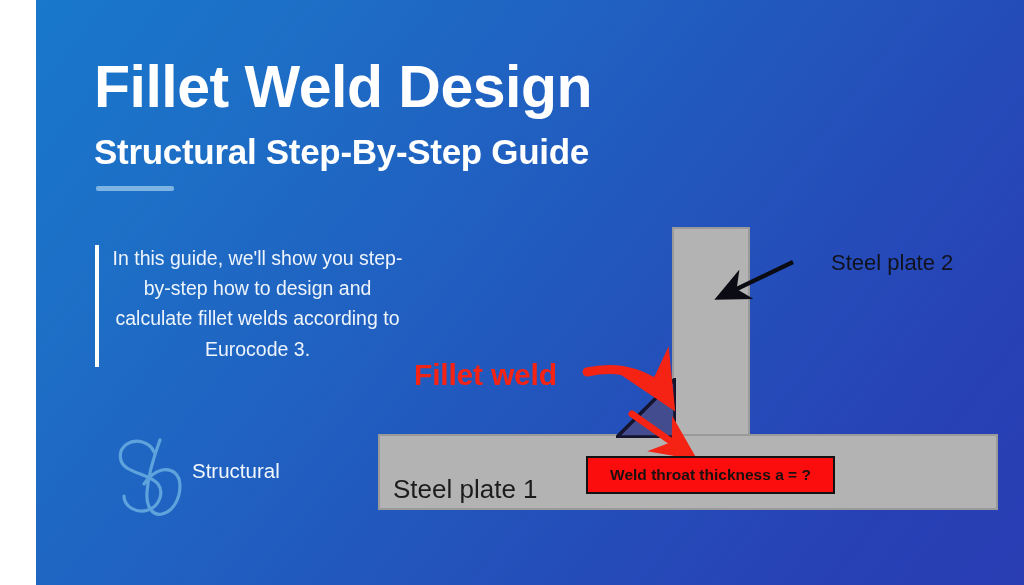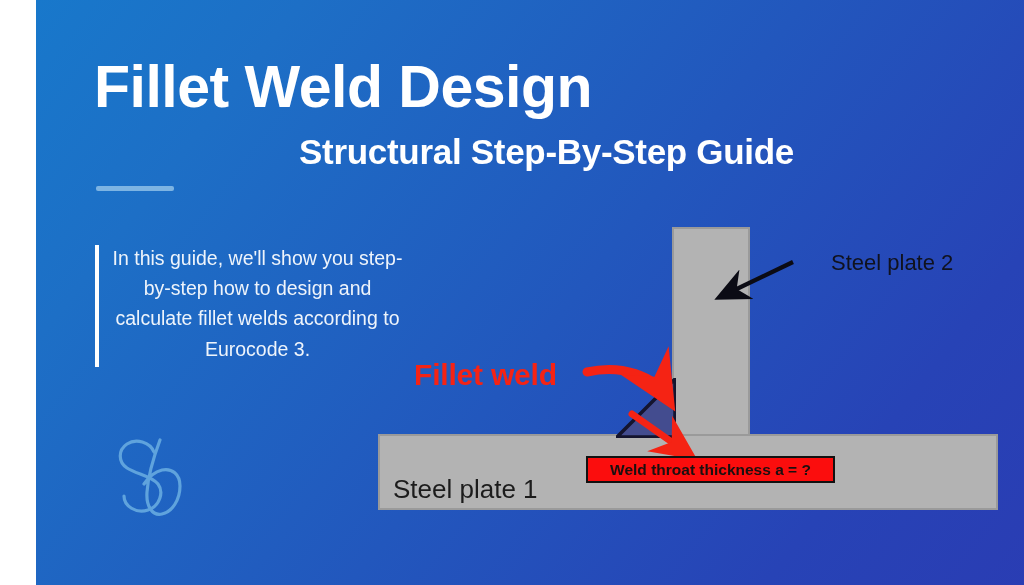--- a/index.html
+++ b/index.html
@@ -39,21 +39,20 @@
     position: absolute;
     left: 58px;
     top: 133px;
     width: 700px;
     font-size: 35px;
     line-height: 1.1;
     font-weight: bold;
     color: #ffffff;
     letter-spacing: -0.3px;
     white-space: nowrap;
-    text-align: right;
   }
   #title-rule {
     position: absolute;
     left: 60px;
     top: 186px;
     width: 78px;
     height: 5px;
     background: #7db4e3;
     border-radius: 2px;
   }
@@ -161,21 +160,21 @@
     font-weight: bold;
     color: #f52314;
     white-space: nowrap;
     letter-spacing: -0.2px;
   }
   #throat-box {
     position: absolute;
     left: 550px;
     top: 456px;
     width: 249px;
-    height: 27px;
+    height: 38px;
     background: #fb0d0d;
     border: 2.5px solid #111111;
     box-sizing: border-box;
     display: flex;
     align-items: center;
     justify-content: center;
   }
   #throat-box span {
     font-size: 15.5px;
     font-weight: bold;
@@ -210,20 +209,21 @@
   <div id="logo">
     <svg id="logo-mark" viewBox="0 0 82 86">
       <g fill="none" stroke="#5fa3dd" stroke-width="3.2" stroke-linecap="round">
         <path d="M40 18 C36 8, 22 4, 13 10 C4 16, 4 28, 13 34 C22 40, 38 42, 44 50
                  C50 58, 46 72, 34 76 C22 80, 10 72, 10 62"></path>
         <path d="M46 6 C40 22, 34 44, 33 58 C32 72, 38 82, 48 80
                  C58 78, 66 66, 66 52 C66 40, 58 34, 48 36 C40 38, 34 44, 30 50"></path>
       </g>
     </svg>
     <div id="logo-text">
+      <div>Structural</div>
     </div>
   </div>
 
   <div class="plate" id="plate-h"></div>
   <div class="plate" id="plate-v"></div>
   <div id="plate1-label">Steel plate 1</div>
   <div id="plate2-label">Steel plate 2</div>
 
   <svg id="weld-triangle" viewBox="0 0 60 60">
     <polygon points="59,1 59,59 1,59" fill="#434c8f" stroke="#14142e" stroke-width="3.5"></polygon>

